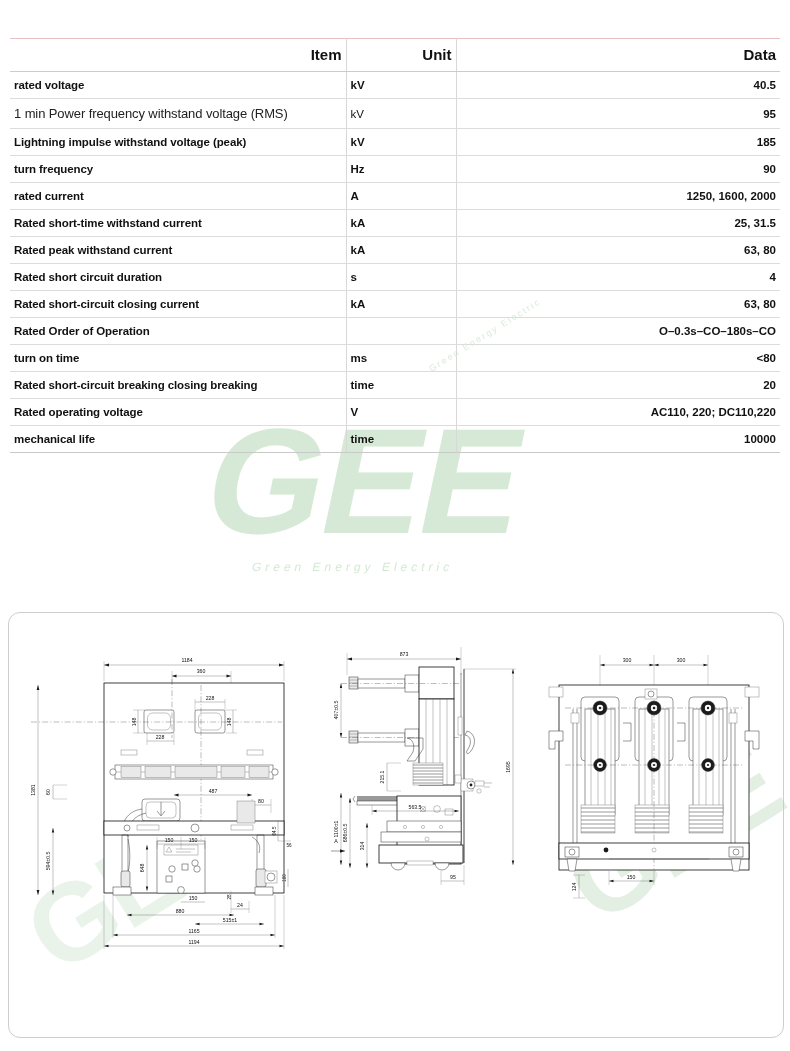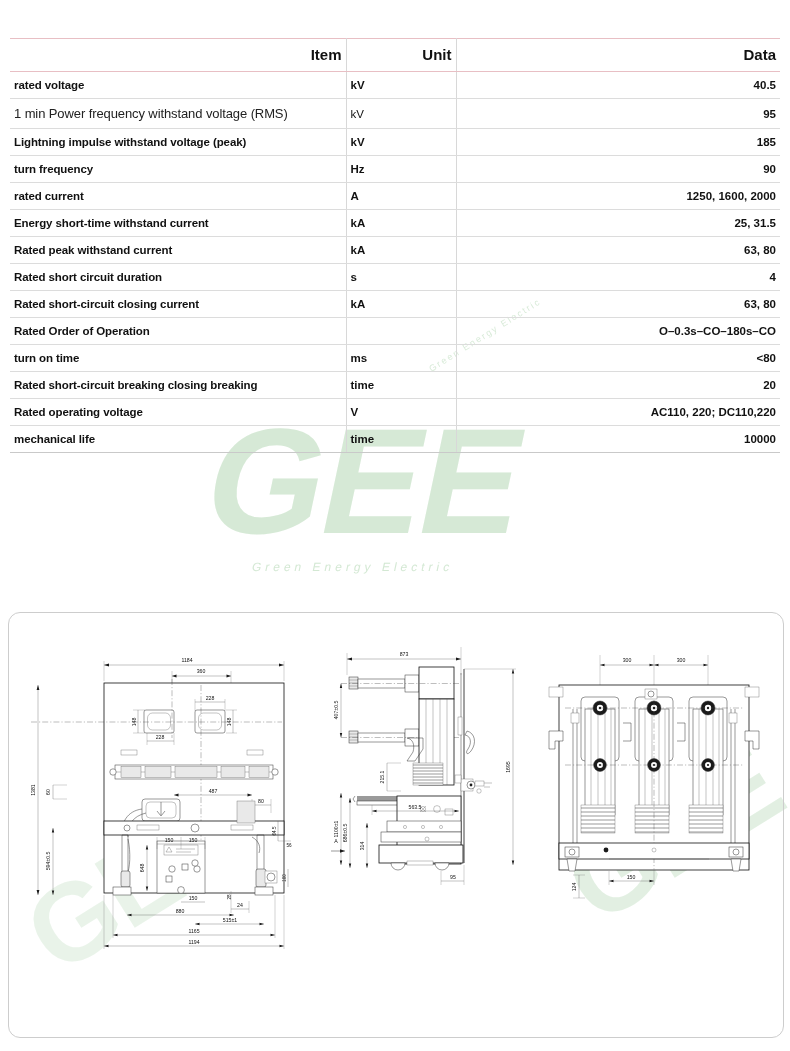--- a/index.html
+++ b/index.html
@@ -180,21 +180,21 @@
           <td class="td-item">turn frequency</td>
           <td class="td-unit">Hz</td>
           <td class="td-data">90</td>
         </tr>
         <tr>
           <td class="td-item">rated current</td>
           <td class="td-unit">A</td>
           <td class="td-data">1250, 1600, 2000</td>
         </tr>
         <tr>
-          <td class="td-item">Energy short-time withstand current</td>
+          <td class="td-item">Rated short-time withstand current</td>
           <td class="td-unit">kA</td>
           <td class="td-data">25, 31.5</td>
         </tr>
         <tr>
           <td class="td-item">Rated peak withstand current</td>
           <td class="td-unit">kA</td>
           <td class="td-data">63, 80</td>
         </tr>
         <tr>
           <td class="td-item">Rated short circuit duration</td>

